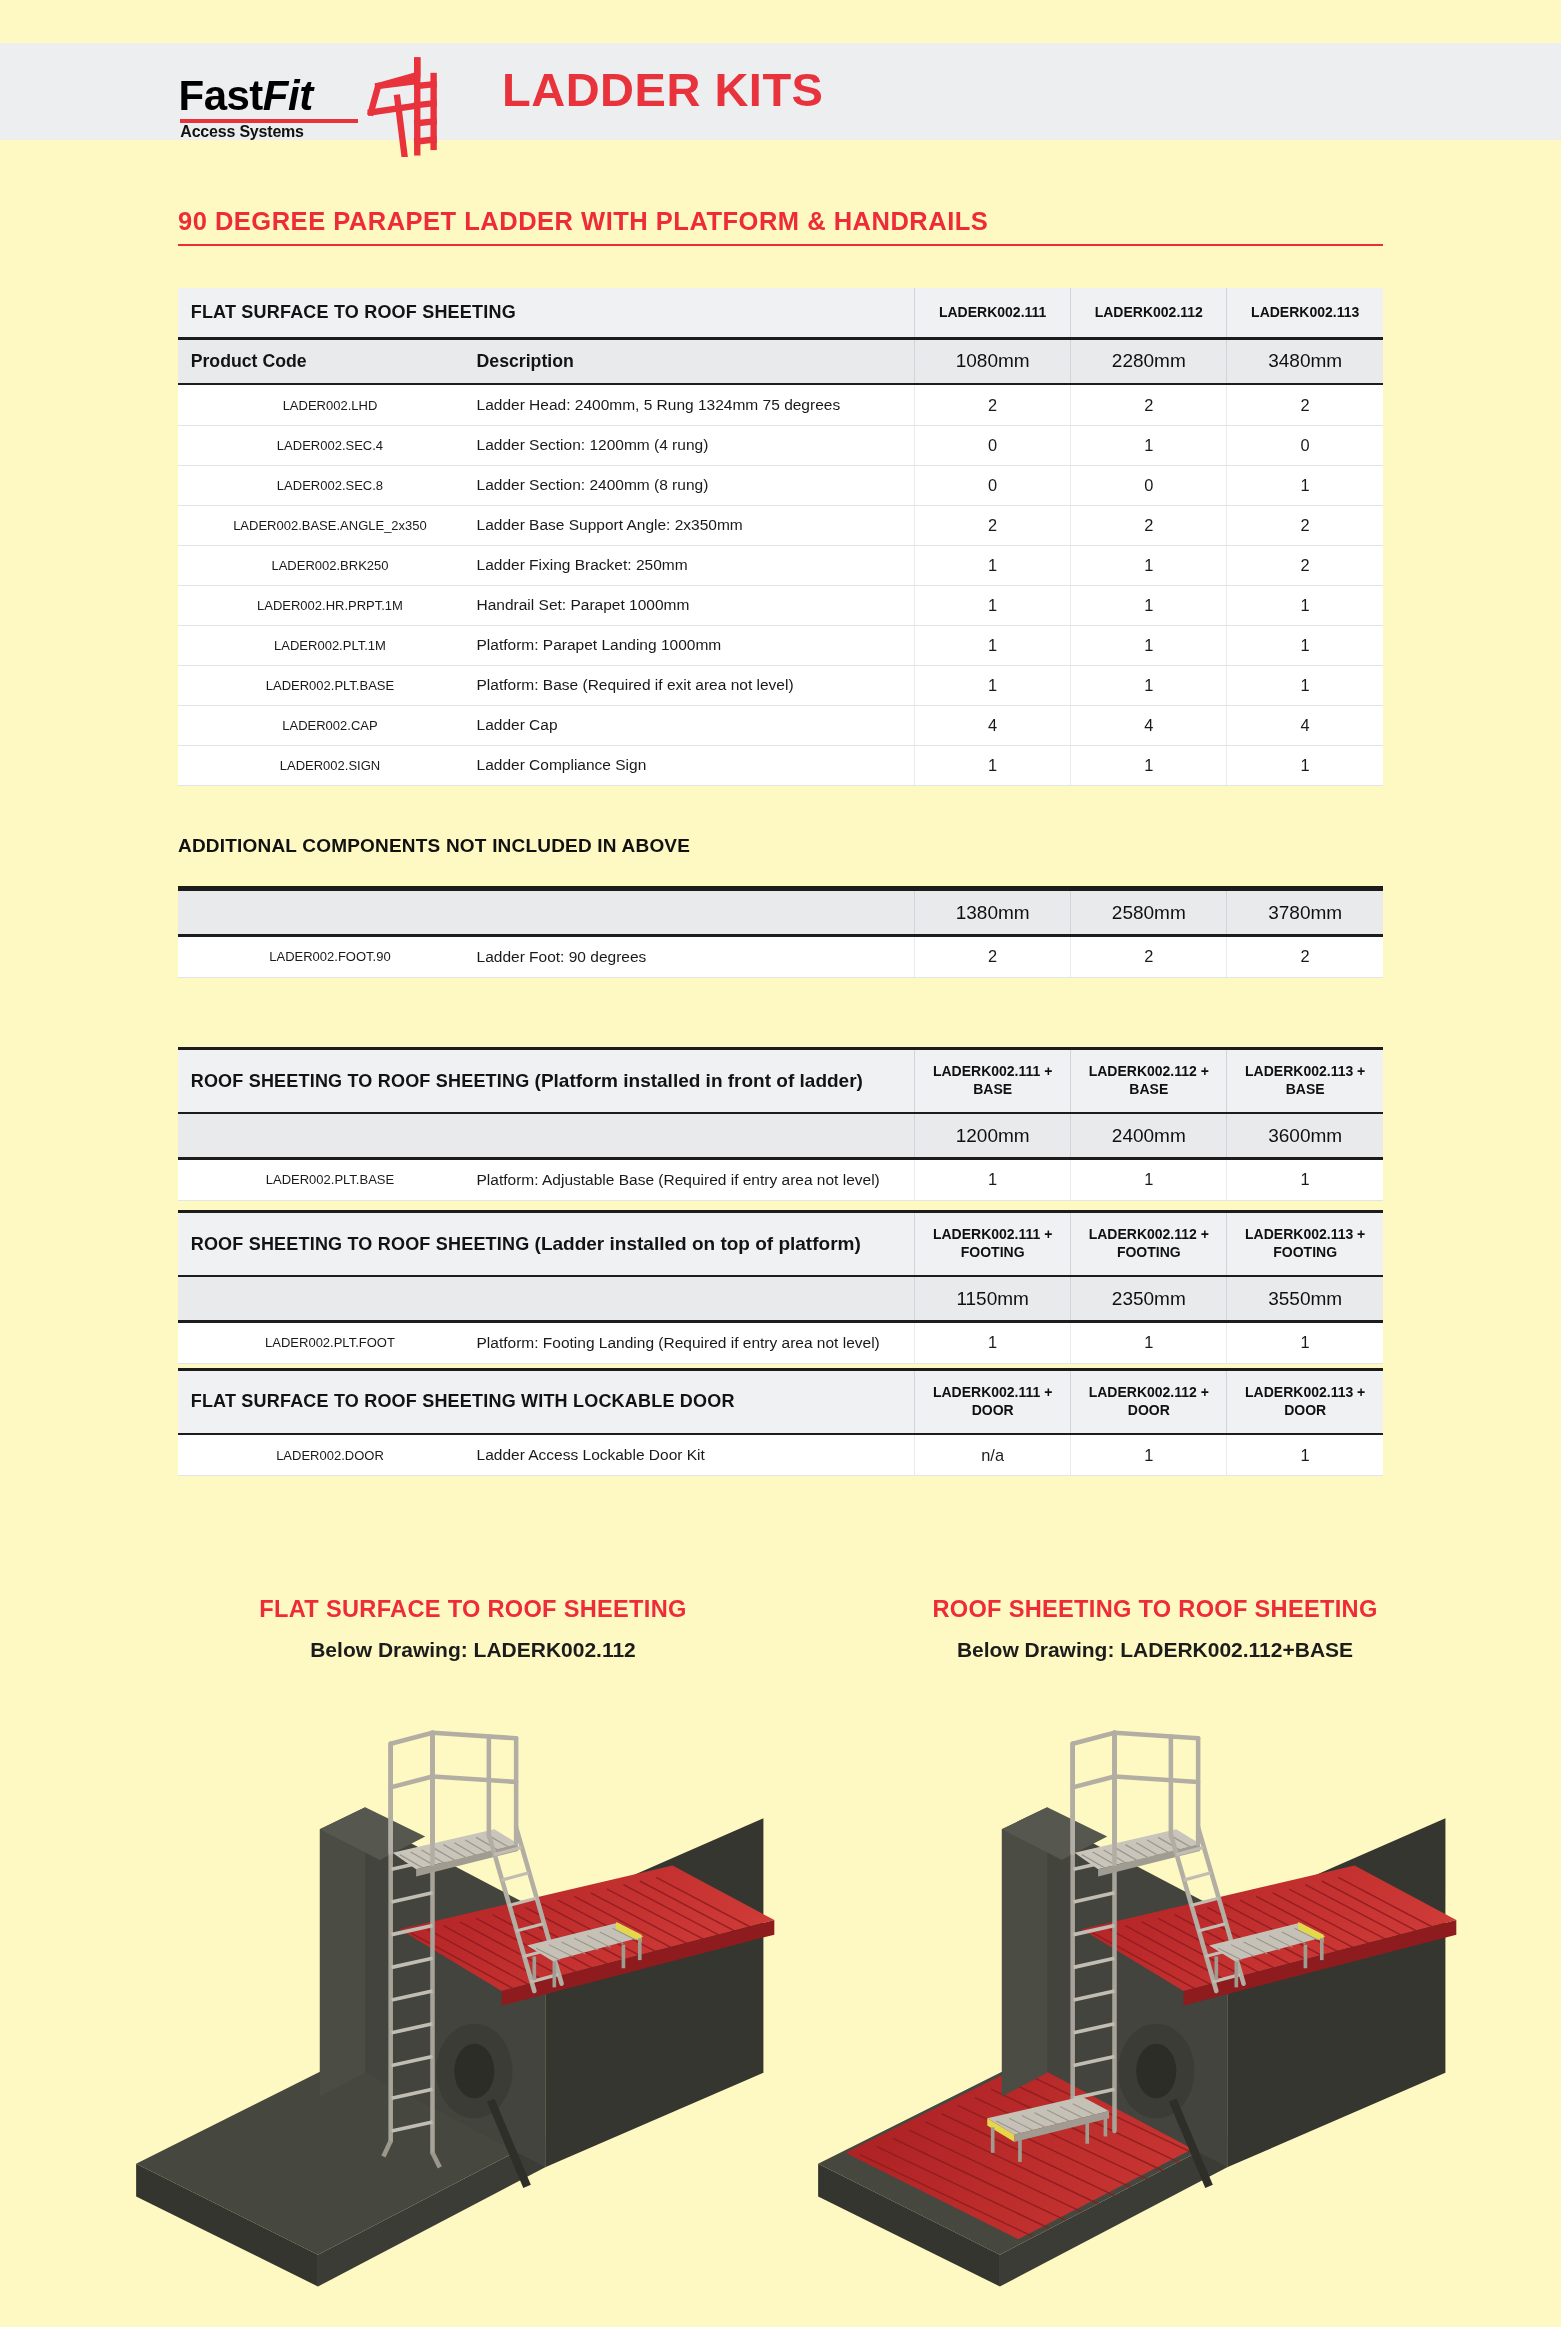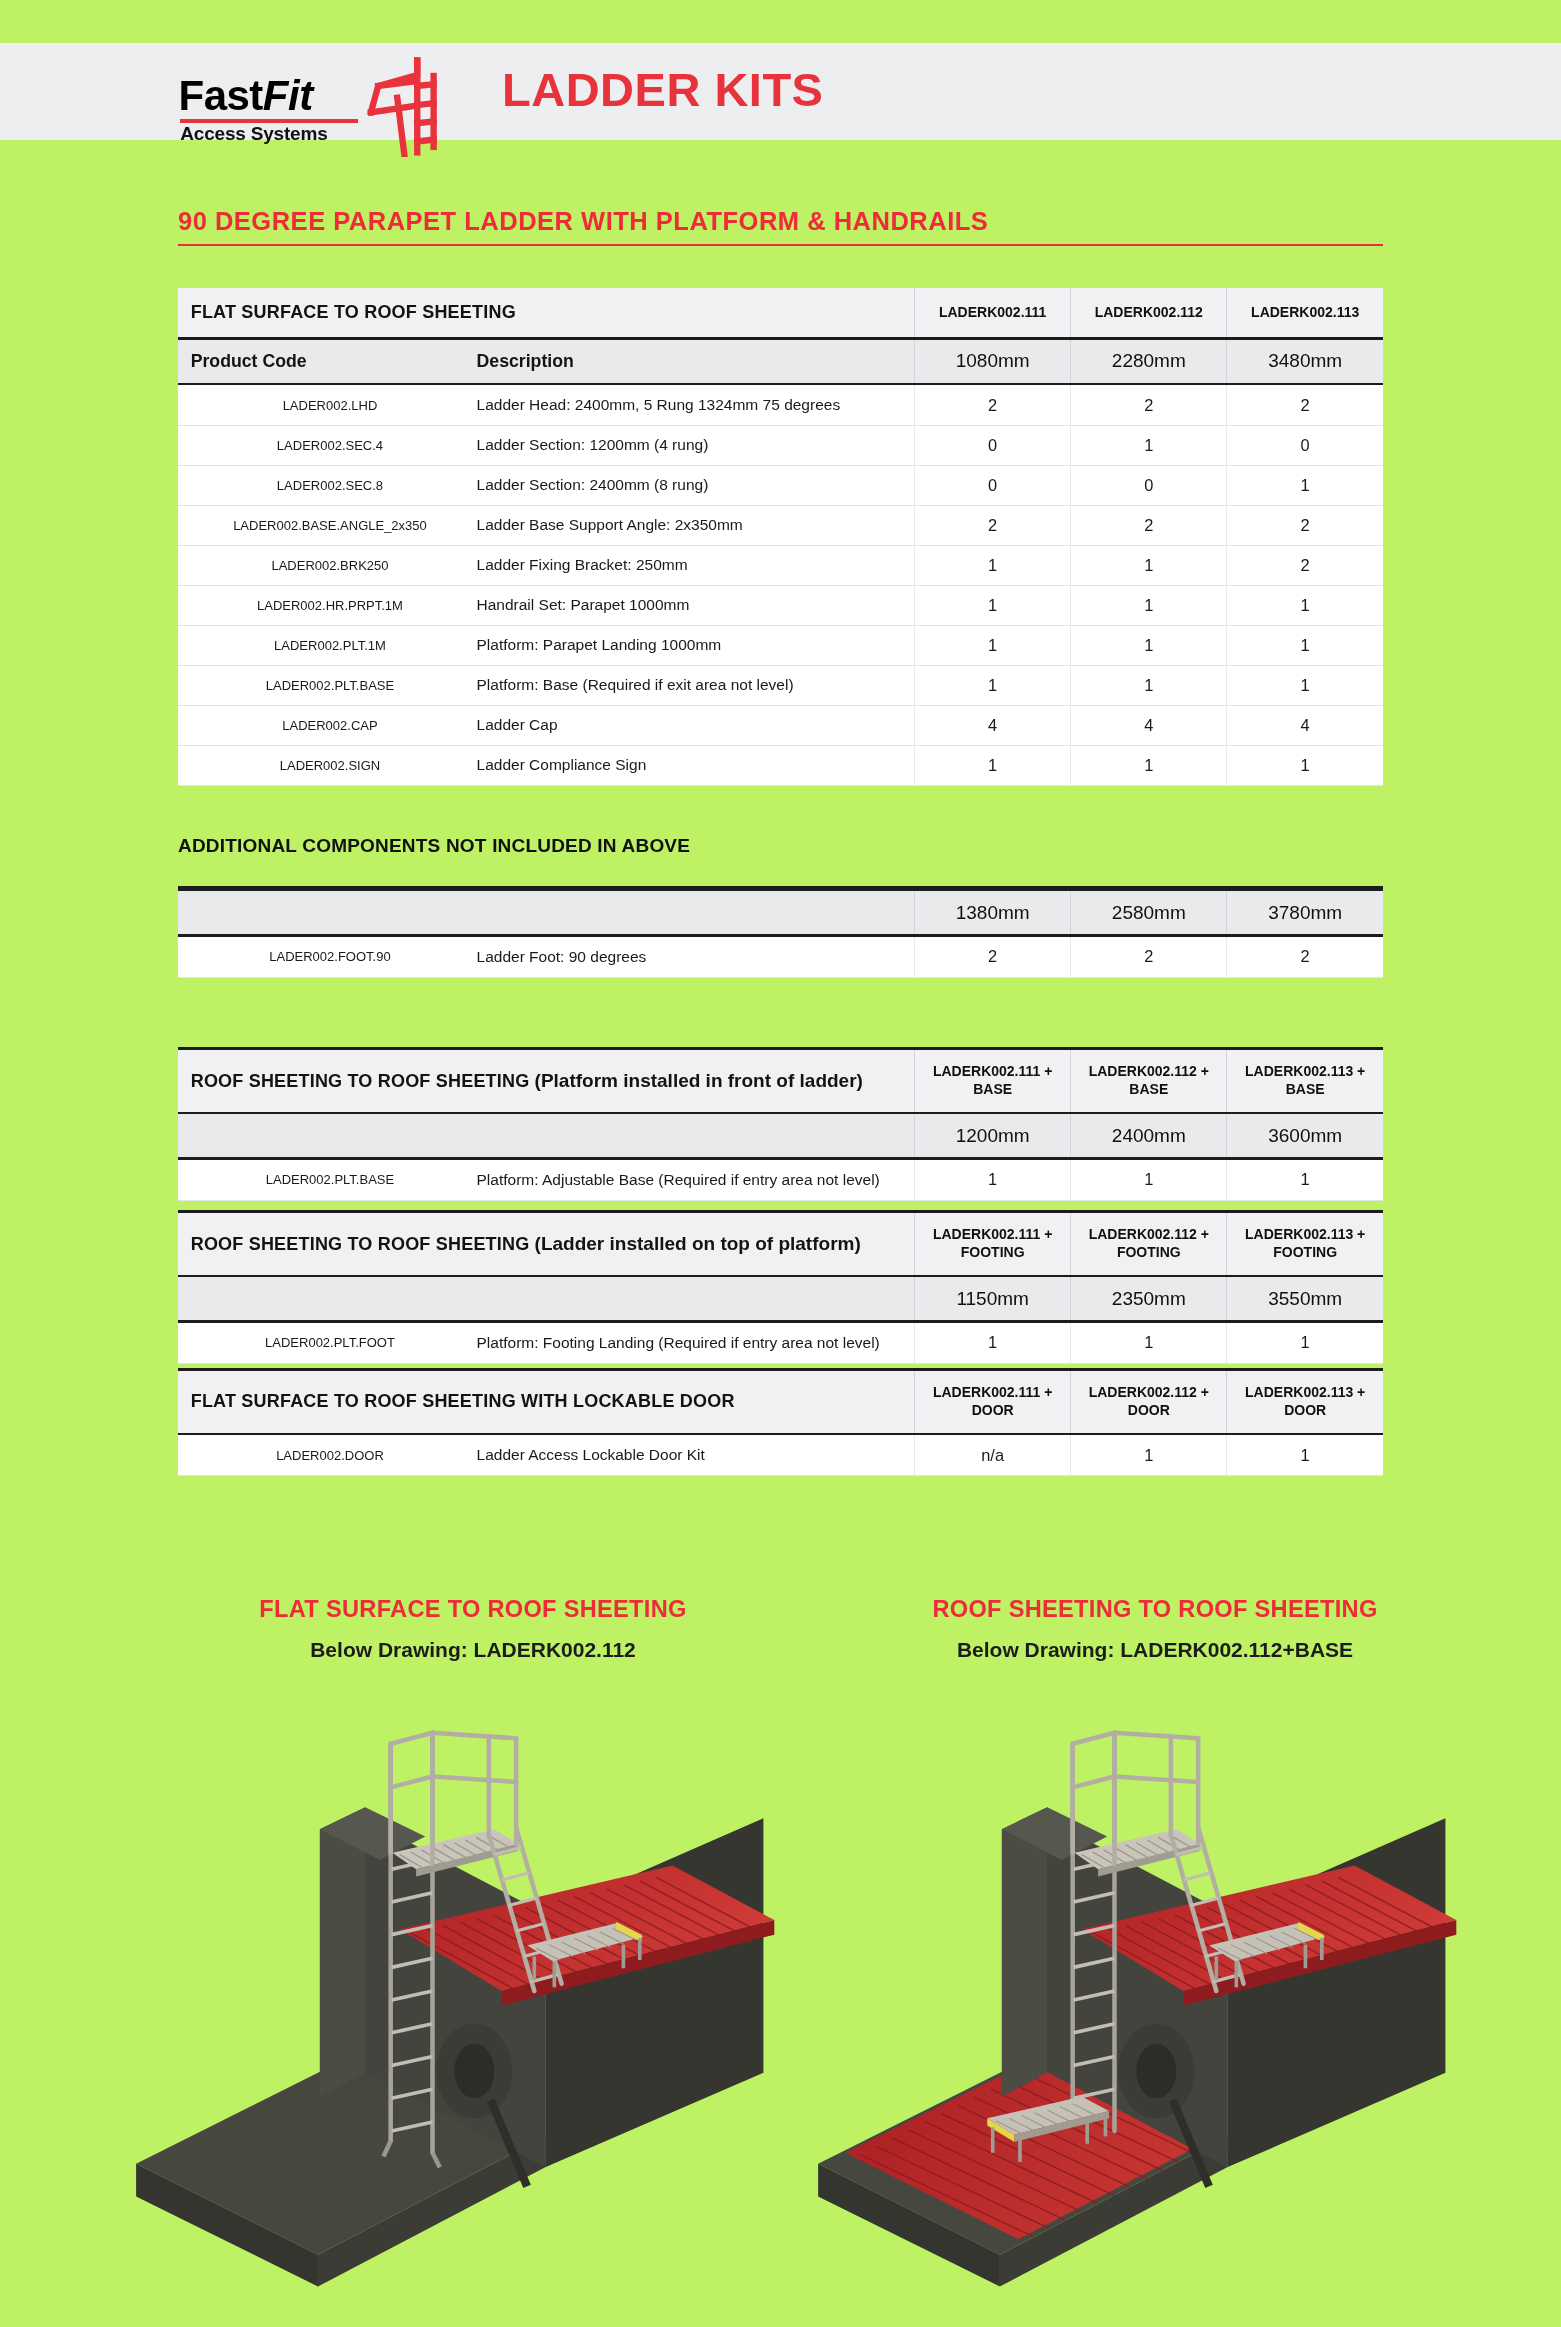--- a/index.html
+++ b/index.html
@@ -7,21 +7,21 @@
     width: 1561px;
     height: 2327px;
     background: #ffffff;
     font-family: "Liberation Sans", sans-serif;
     -webkit-font-smoothing: antialiased;
   }
   .page {
     position: relative;
     width: 1561px;
     height: 2327px;
-    background: #bef264;
+    background: #fef9c3;
     overflow: hidden;
   }
 
   
   .header-band {
     position: absolute;
     left: 0; top: 43px;
     width: 1561px;
     height: 97px;
     background: #edeef0;
@@ -44,21 +44,21 @@
   .logo-text .fit { font-style: italic; font-weight: 800; }
   .logo-rule {
     position: absolute;
     left: 7.3px; top: 69px;
     width: 178px; height: 3.6px;
     background: #e8323c;
   }
   .logo-sub {
     position: absolute;
     left: 7.3px; top: 73px;
-    font-size: 19px;
+    font-size: 16px;
     font-weight: 600;
     letter-spacing: -0.2px;
     color: #111;
     white-space: nowrap;
   }
   .logo-mark {
     position: absolute;
     left: 177px; top: 5.5px;
     width: 100px; height: 102px;
   }

